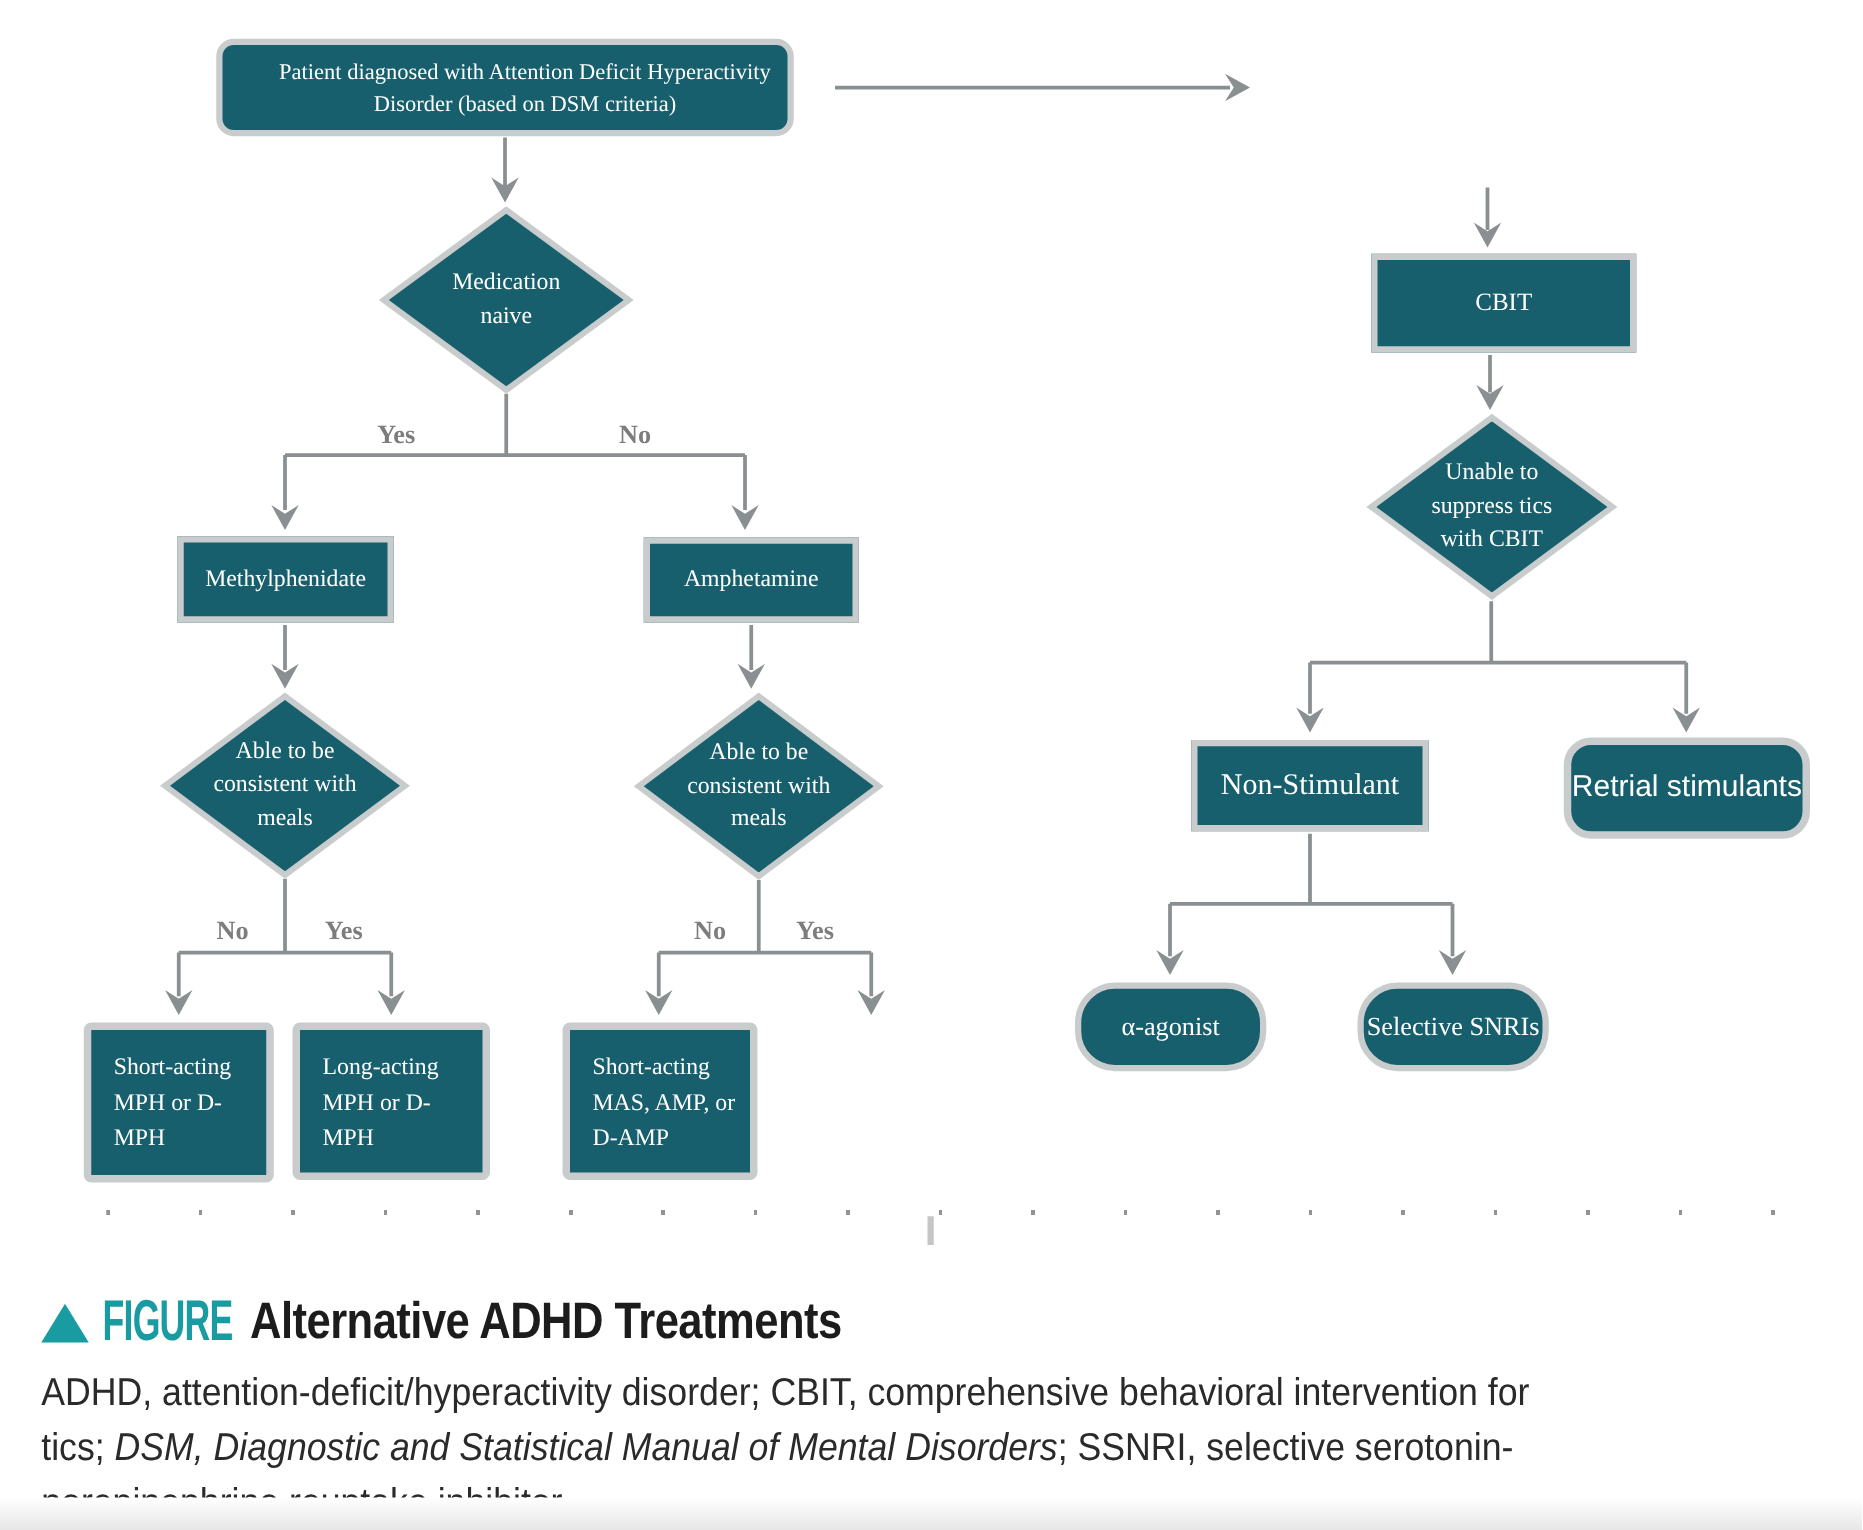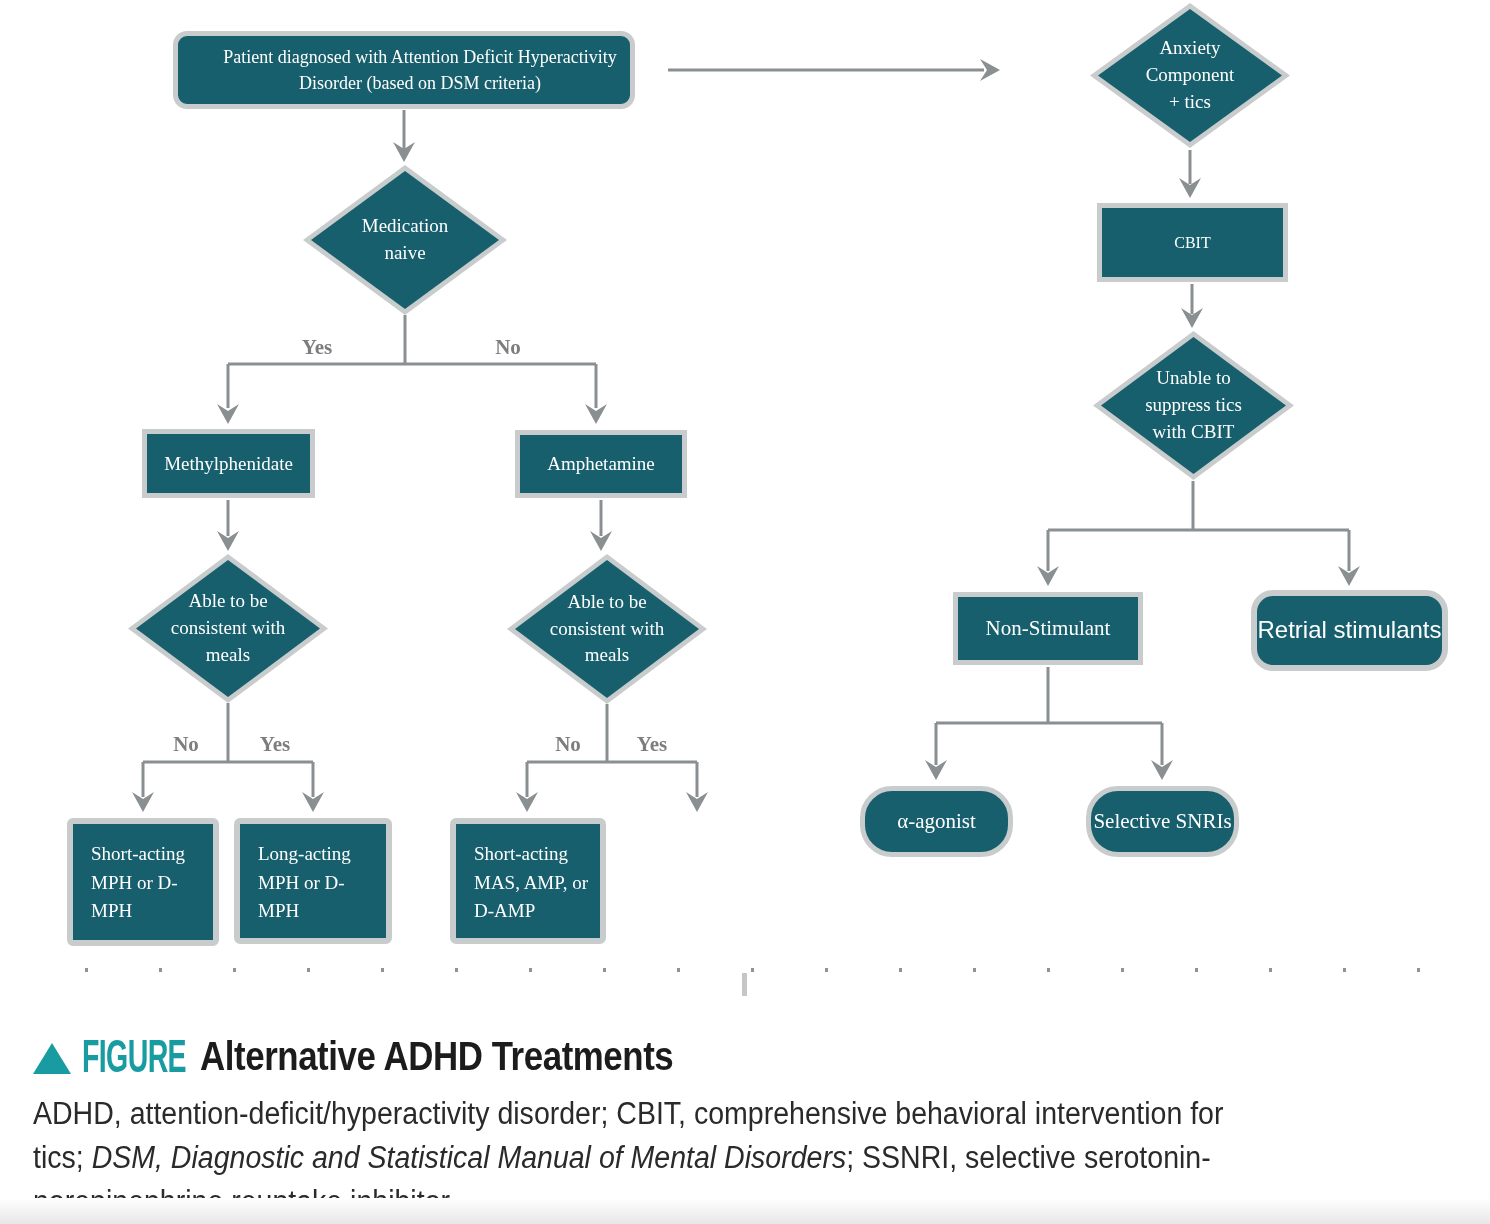--- a/index.html
+++ b/index.html
@@ -108,27 +108,20 @@
       <path class="ahead" d="M1048 586 L1037 566 L1048 573 L1059 566 Z"></path>
       <path class="ahead" d="M1349 586 L1338 566 L1349 573 L1360 566 Z"></path>
       <path class="ahead" d="M936 780 L925 760 L936 767 L947 760 Z"></path>
       <path class="ahead" d="M1162 780 L1151 760 L1162 767 L1173 760 Z"></path>
     </g>
   </svg>
 
   <div class="node rounded-lg" style="left:173px;top:31px;width:462px;height:78px;font-size:18px;">Patient diagnosed with Attention Deficit Hyperactivity
 Disorder (based on DSM criteria)</div>
 
-  <div class="diamond" style="left:1090px;top:3px;width:200px;height:145px;">
-    <div class="dshape"></div>
-    <div class="dfill"></div>
-    <div class="dtext">Anxiety
-Component
-+ tics</div>
-  </div>
 
   <div class="diamond" style="left:303px;top:165px;width:204px;height:150px;">
     <div class="dshape"></div>
     <div class="dfill"></div>
     <div class="dtext">Medication
 naive</div>
   </div>
 
   <div class="node" style="left:142px;top:429px;width:173px;height:69px;">Methylphenidate</div>
 
@@ -155,31 +148,31 @@
 MPH</div>
 
   <div class="node leaf" style="left:234px;top:818px;width:158px;height:126px;">Long-acting
 MPH or D-MPH</div>
 
   <div class="node leaf" style="left:450px;top:818px;width:156px;height:126px;">Short-acting
 MAS, AMP, or
 D-AMP</div>
 
 
-  <div class="node" style="left:1097px;top:203px;width:191px;height:79px;font-size:16px;">CBIT</div>
+  <div class="node" style="left:1097px;top:203px;width:212px;height:79px;font-size:20px;">CBIT</div>
 
   <div class="diamond" style="left:1093px;top:331px;width:201px;height:149px;">
     <div class="dshape"></div>
     <div class="dfill"></div>
     <div class="dtext">Unable to
 suppress tics
 with CBIT</div>
   </div>
 
-  <div class="node" style="left:953px;top:592px;width:190px;height:73px;font-size:21px;">Non-Stimulant</div>
+  <div class="node" style="left:953px;top:592px;width:190px;height:73px;font-size:24px;">Non-Stimulant</div>
 
   <div class="node retrial" style="left:1251px;top:590px;width:197px;height:81px;">Retrial stimulants</div>
 
   <div class="node pill" style="left:860px;top:786px;width:153px;height:71px;font-size:21px;">α-agonist</div>
 
   <div class="node pill" style="left:1086px;top:786px;width:153px;height:71px;font-size:21px;">Selective SNRIs</div>
 
   <div class="elabel" style="left:317px;top:337px;">Yes</div>
   <div class="elabel" style="left:508px;top:337px;">No</div>
   <div class="elabel" style="left:186px;top:734px;">No</div>

